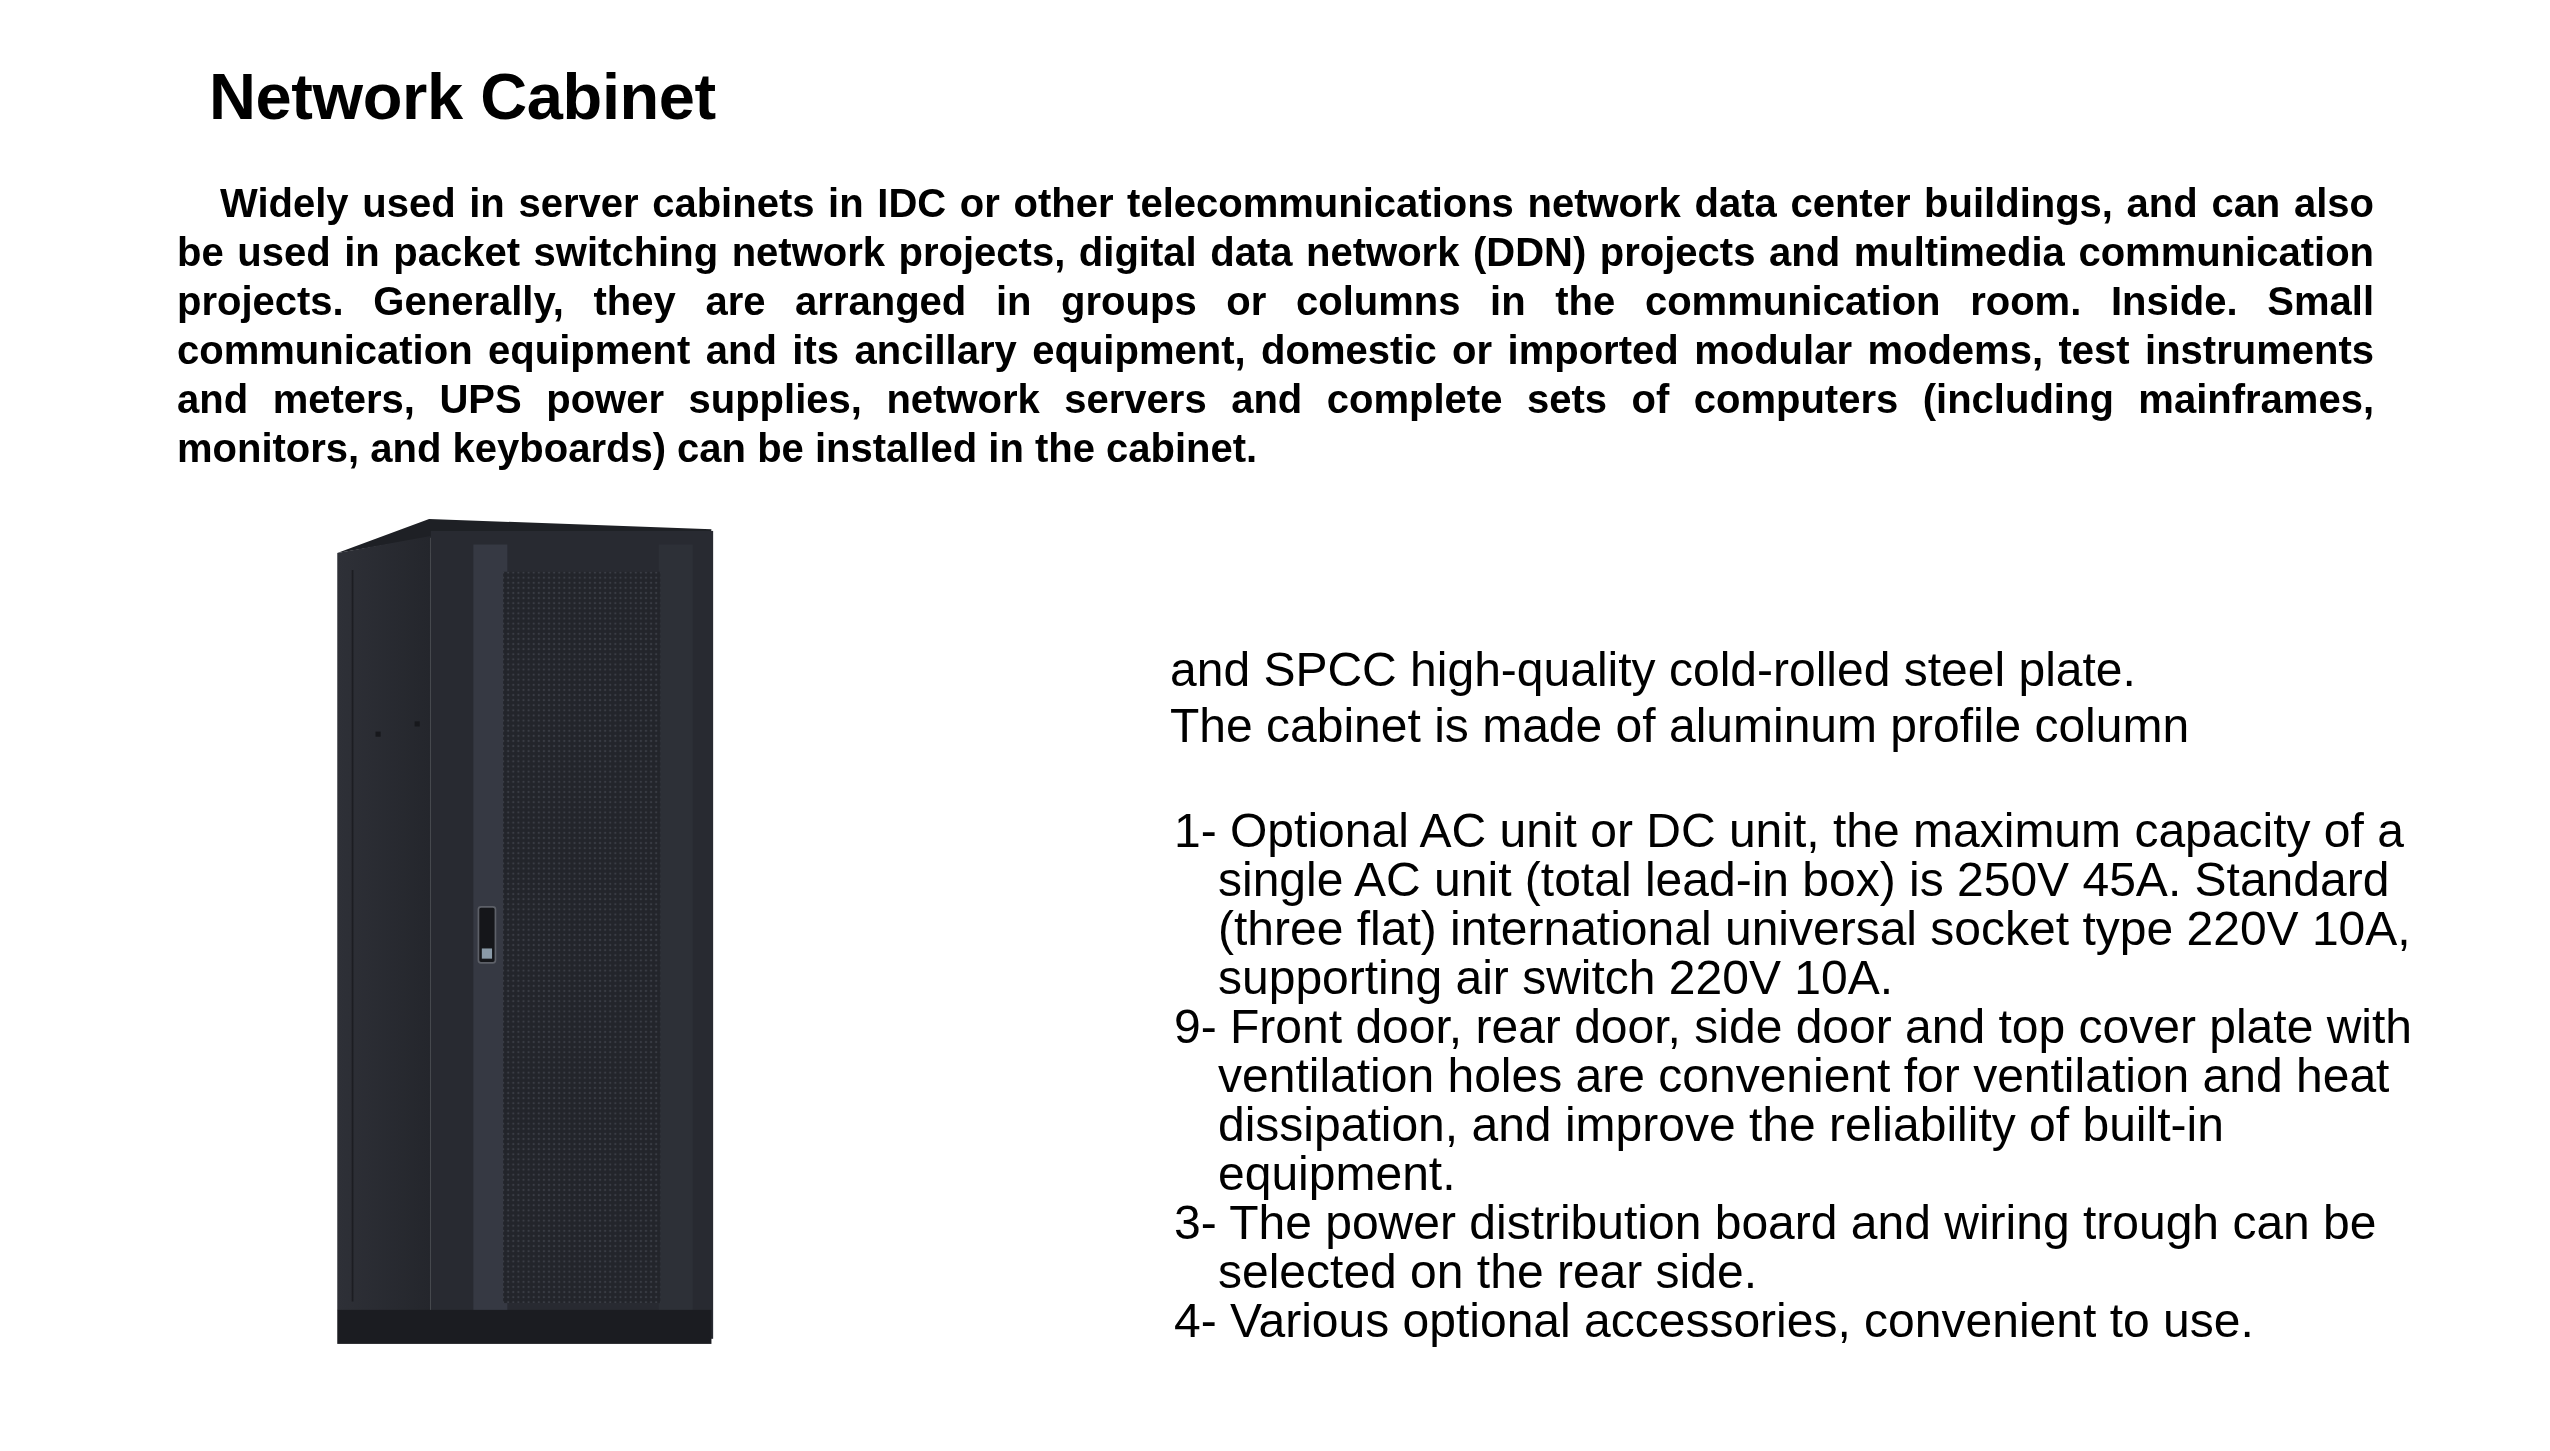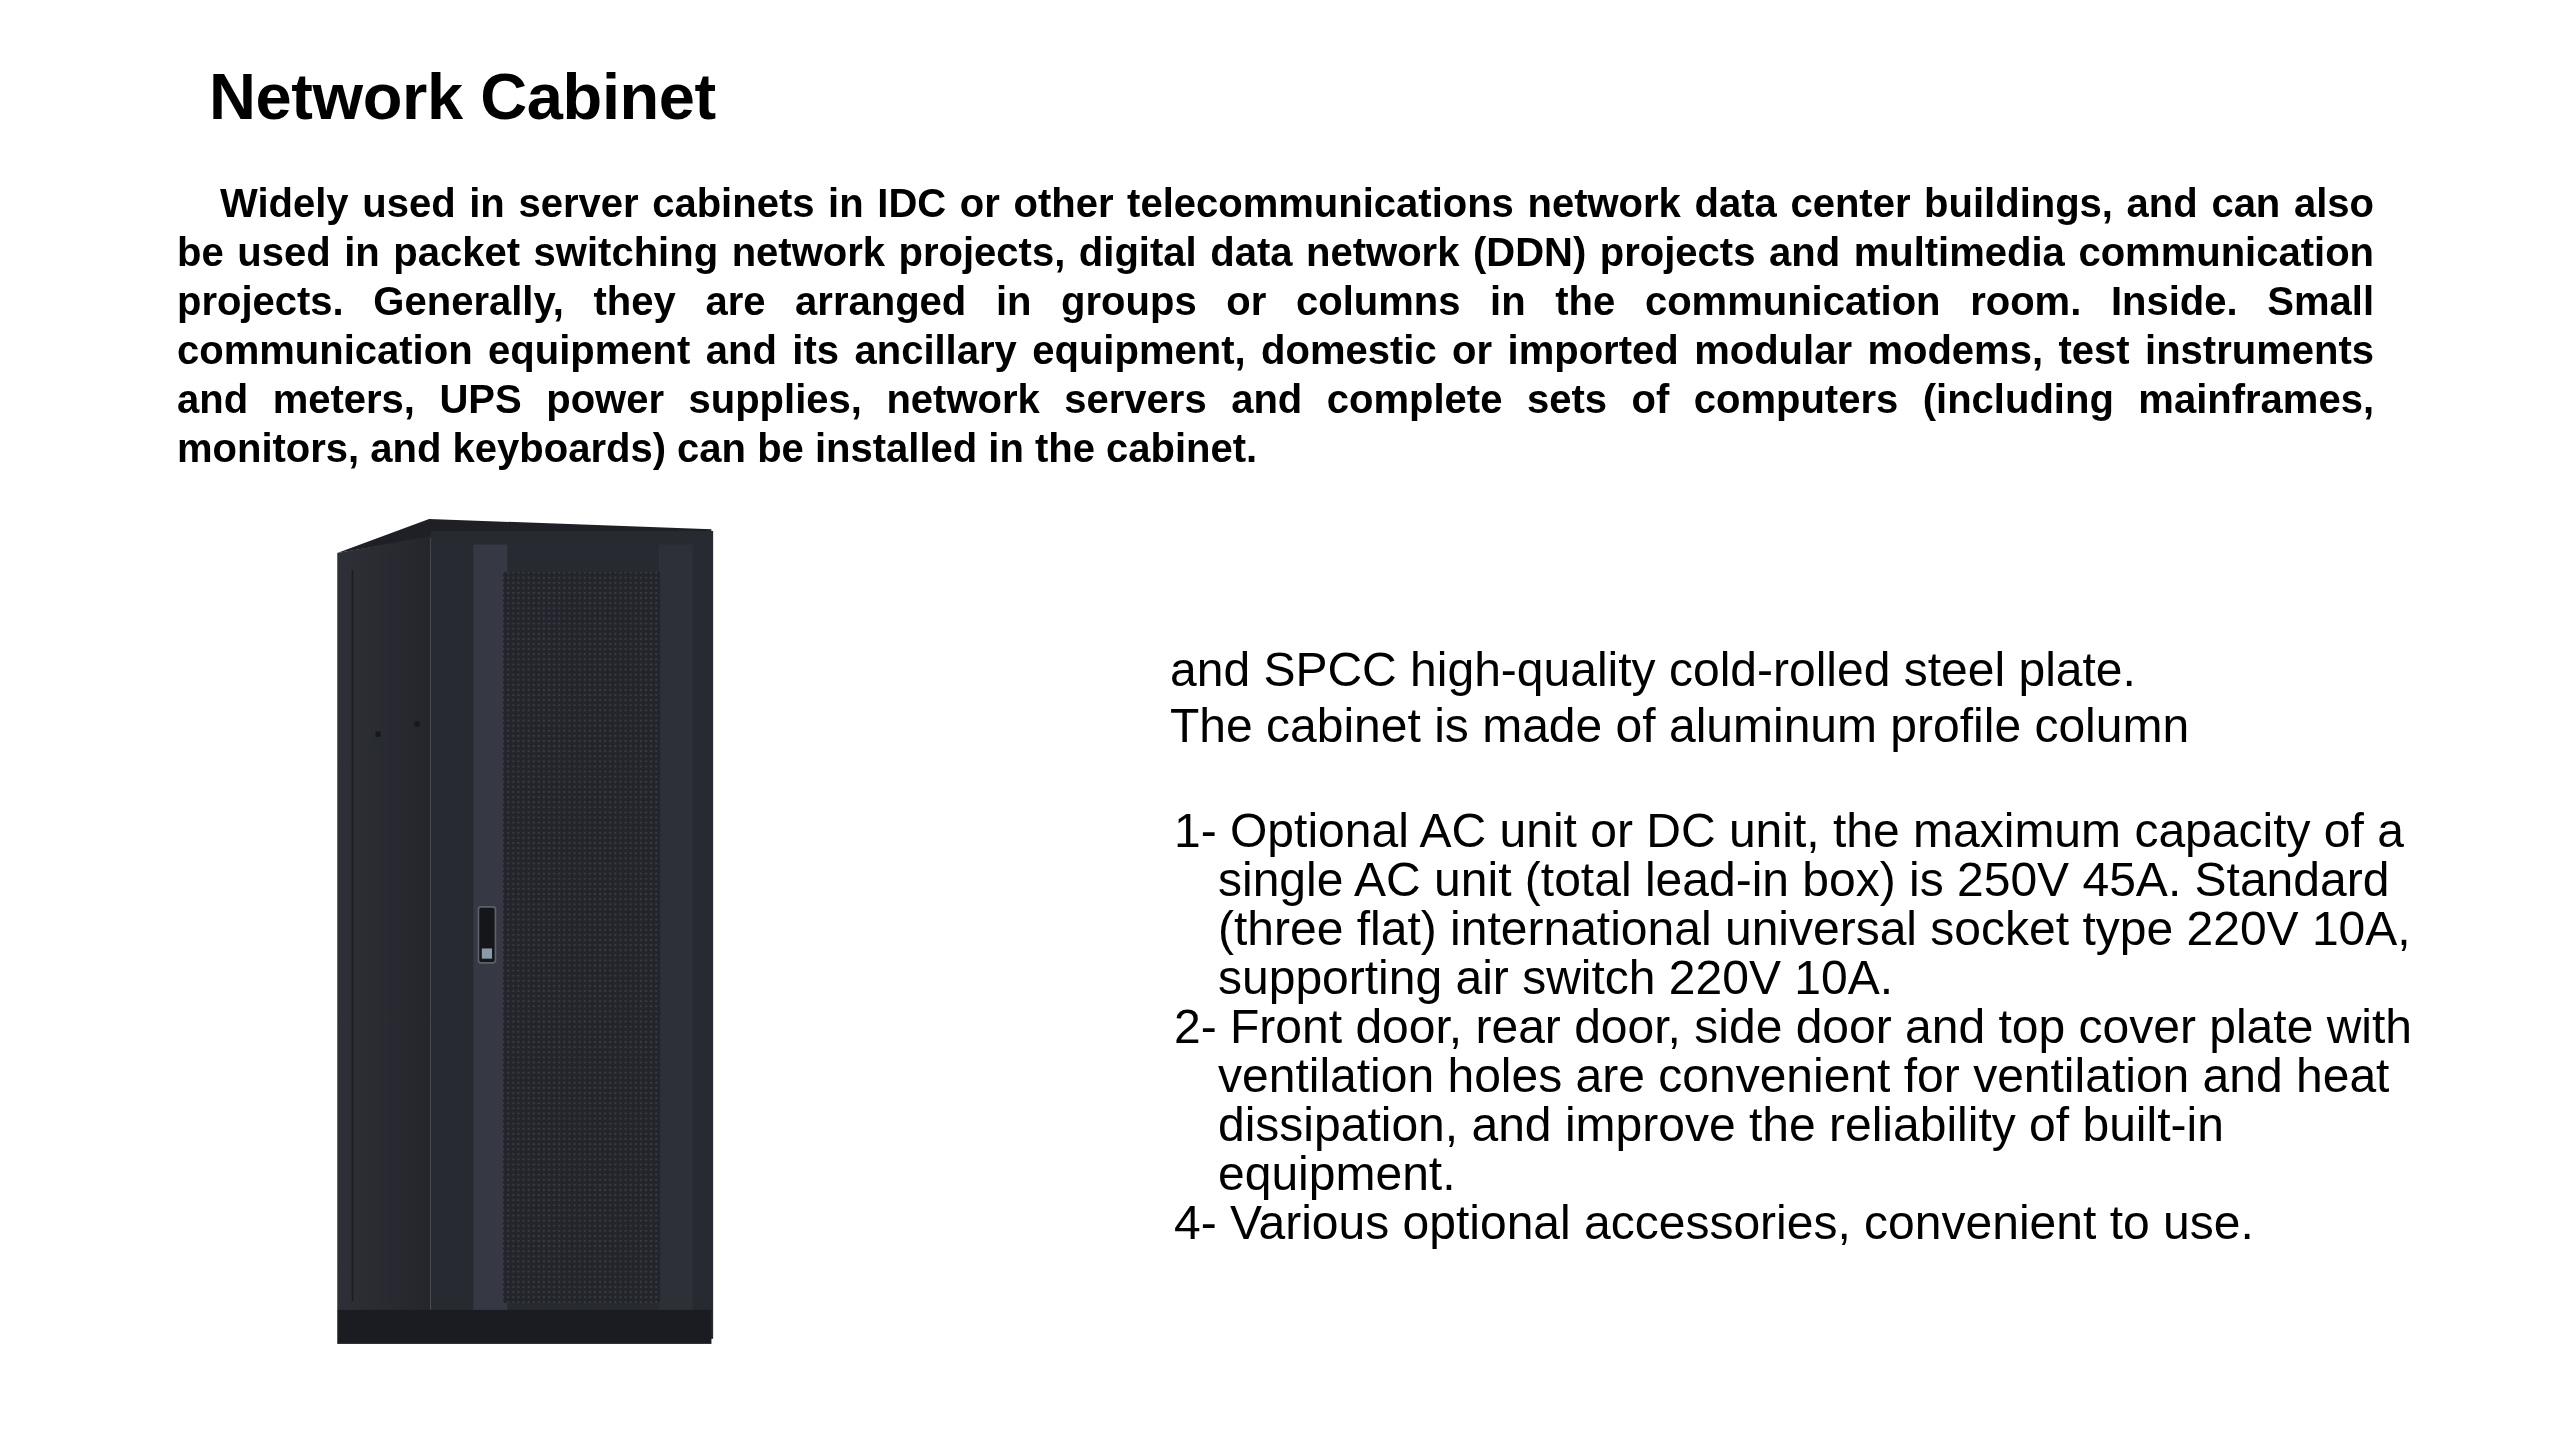--- a/index.html
+++ b/index.html
@@ -56,16 +56,17 @@
   </svg>
 </div>
 
 <div class="heading2">
   <div>and SPCC high-quality cold-rolled steel plate.</div>
   <div>The cabinet is made of aluminum profile column</div>
 </div>
 
 <ul class="specs">
   <li>1- Optional AC unit or DC unit, the maximum capacity of a single AC unit (total lead-in box) is 250V 45A. Standard (three flat) international universal socket type 220V 10A, supporting air switch 220V 10A.</li>
-  <li>2- Front door, rear door, side door and top cover plate with ventilation holes are convenient for ventilation and heat dissipation, and improve the reliability of built-in equipment.</li>
+  <li>9- Front door, rear door, side door and top cover plate with ventilation holes are convenient for ventilation and heat dissipation, and improve the reliability of built-in equipment.</li>
+  <li>3- The power distribution board and wiring trough can be selected on the rear side.</li>
   <li>4- Various optional accessories, convenient to use.</li>
 </ul>
 
 
 </body></html>

